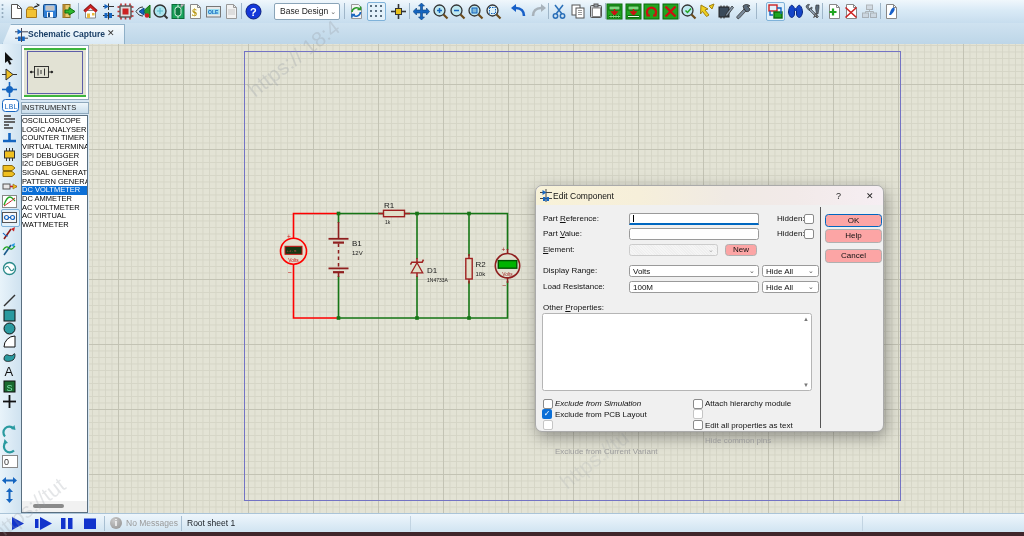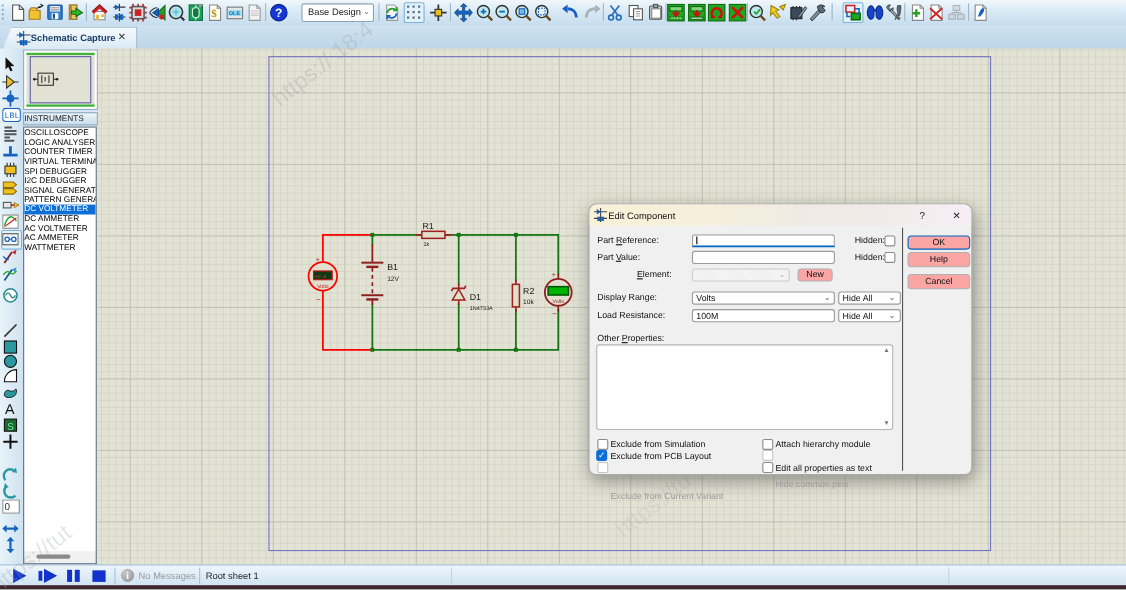--- a/index.html
+++ b/index.html
@@ -617,21 +617,21 @@
       <div> LOGIC ANALYSER</div>
       <div> COUNTER TIMER</div>
       <div> VIRTUAL TERMINAL</div>
       <div> SPI DEBUGGER</div>
       <div> I2C DEBUGGER</div>
       <div> SIGNAL GENERATOR</div>
       <div> PATTERN GENERATOR</div>
       <div class="sel"> DC VOLTMETER</div>
       <div> DC AMMETER</div>
       <div> AC VOLTMETER</div>
-      <div> AC AMMETER</div>
+      <div> AC VIRTUAL</div>
       <div> WATTMETER</div>
     </div>
   <div id="hscr">
       <div class="th"></div>
     </div>
 </div>
 <div class="abs" id="canvas">
   <div id="grid"></div>
   <div id="sheet"></div>
   <svg id="ckt" style="position:absolute;left:0;top:0" width="935" height="469" viewBox="0 0 935 469">
@@ -752,21 +752,21 @@
   <div class="lbl" style="left:7px;top:28px;">Part <span class="u">R</span>eference:</div>
   <div class="inp" style="left:93px;top:27px;width:128px;height:9px;border-bottom:2px solid #0067c0;border-radius:2.5px 2.5px 0 0;">
       <span style="position:absolute;left:3px;top:1px;width:1px;height:7px;background:#000;"></span>
     </div>
   <div class="lbl" style="left:241px;top:28px;">Hidden:</div>
   <div class="cb" style="left:268px;top:28px;"></div>
   <div class="lbl" style="left:7px;top:43px;">Part <span class="u">V</span>alue:</div>
   <div class="inp" style="left:93px;top:42px;width:128px;height:10px;"></div>
   <div class="lbl" style="left:241px;top:43px;">Hidden:</div>
   <div class="cb" style="left:268px;top:43px;"></div>
-  <div class="lbl" style="left:7px;top:59px;margin-left:36px;"><span class="u">E</span>lement:</div>
+  <div class="lbl" style="left:7px;top:59px;"><span class="u">E</span>lement:</div>
   <div class="inp" style="left:93px;top:58px;width:87px;height:10px;background:repeating-linear-gradient(45deg,#f5f5f5 0 1px,#efefef 1px 2px);border-color:#cccccc;"></div>
   <div class="chev" style="left:172px;top:60px;color:#aaa;">⌄</div>
   <div class="btn" style="left:189px;top:58px;width:30px;height:10px;line-height:10px;">New</div>
   <div class="lbl" style="left:7px;top:80px;">Display Range:</div>
   <div class="inp" style="left:93px;top:79px;width:128px;height:10px;">
       <span style="position:absolute;left:3px;top:1px;">Volts</span>
     </div>
   <div class="chev" style="left:213px;top:81px;">⌄</div>
   <div class="inp" style="left:226px;top:79px;width:55px;height:10px;">
       <span style="position:absolute;left:3px;top:1px;">Hide All</span>
@@ -779,21 +779,21 @@
   <div class="inp" style="left:226px;top:95px;width:55px;height:10px;">
       <span style="position:absolute;left:3px;top:1px;">Hide All</span>
     </div>
   <div class="chev" style="left:272px;top:97px;">⌄</div>
   <div class="lbl" style="left:7px;top:117px;">Other <span class="u">P</span>roperties:</div>
   <div class="inp" style="left:6px;top:127px;width:268px;height:76px;border-color:#b5b5b5;">
     <span style="position:absolute;right:2px;top:2px;font-size:6px;color:#777;">▲</span>
     <span style="position:absolute;right:2px;bottom:2px;font-size:6px;color:#777;">▼</span>
   </div>
   <div class="cb" style="left:7px;top:212.5px;"></div>
-  <div class="lbl" style="left:19px;top:212.5px;">Exclude from Simulation</div>
+  <div class="lbl" style="left:19px;top:212.5px;font-style:italic;">Exclude from Simulation</div>
   <div class="cbc" style="left:6px;top:222.5px;">✓</div>
   <div class="lbl" style="left:19px;top:223.5px;">Exclude from PCB Layout</div>
   <div class="cb" style="left:7px;top:234px;border-color:#c5c5c5;"></div>
   <div class="lbl dis" style="left:19px;top:234.5px;">Exclude from Current Variant</div>
   <div class="cb" style="left:157px;top:212.5px;"></div>
   <div class="lbl" style="left:169px;top:212.5px;">Attach hierarchy module</div>
   <div class="cb" style="left:157px;top:223px;border-color:#c5c5c5;"></div>
   <div class="lbl dis" style="left:169px;top:223.5px;">Hide common pins</div>
   <div class="cb" style="left:157px;top:234px;"></div>
   <div class="lbl" style="left:169px;top:234.5px;">Edit all properties as text</div>

